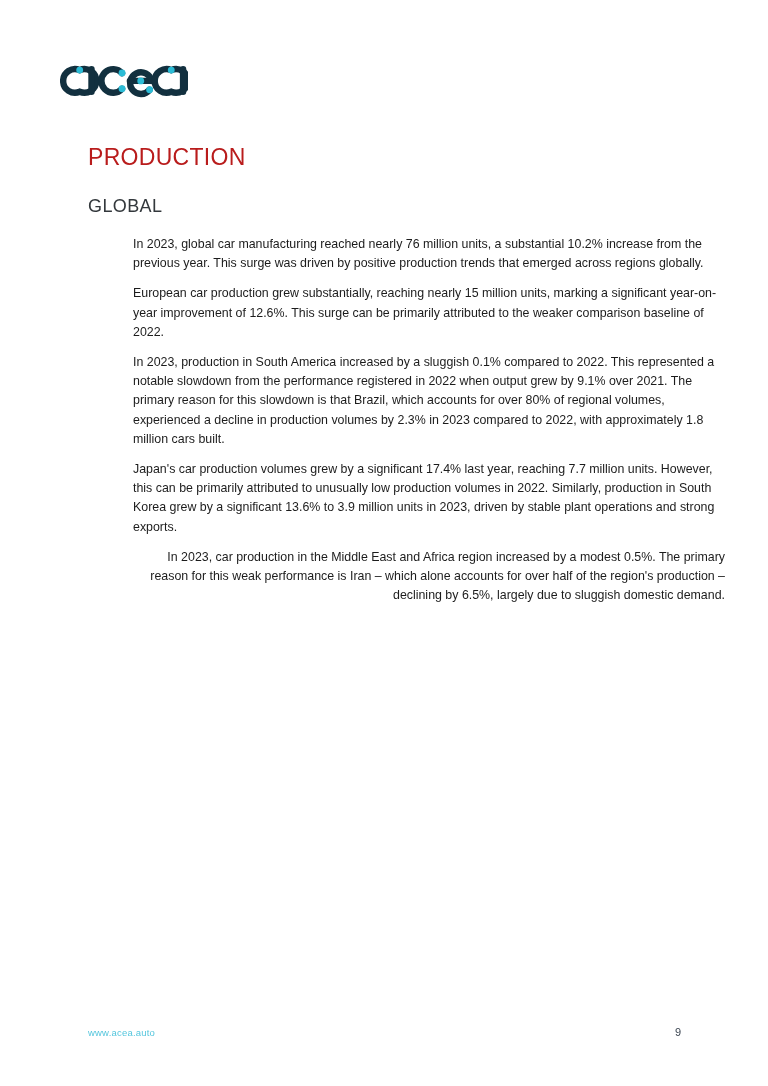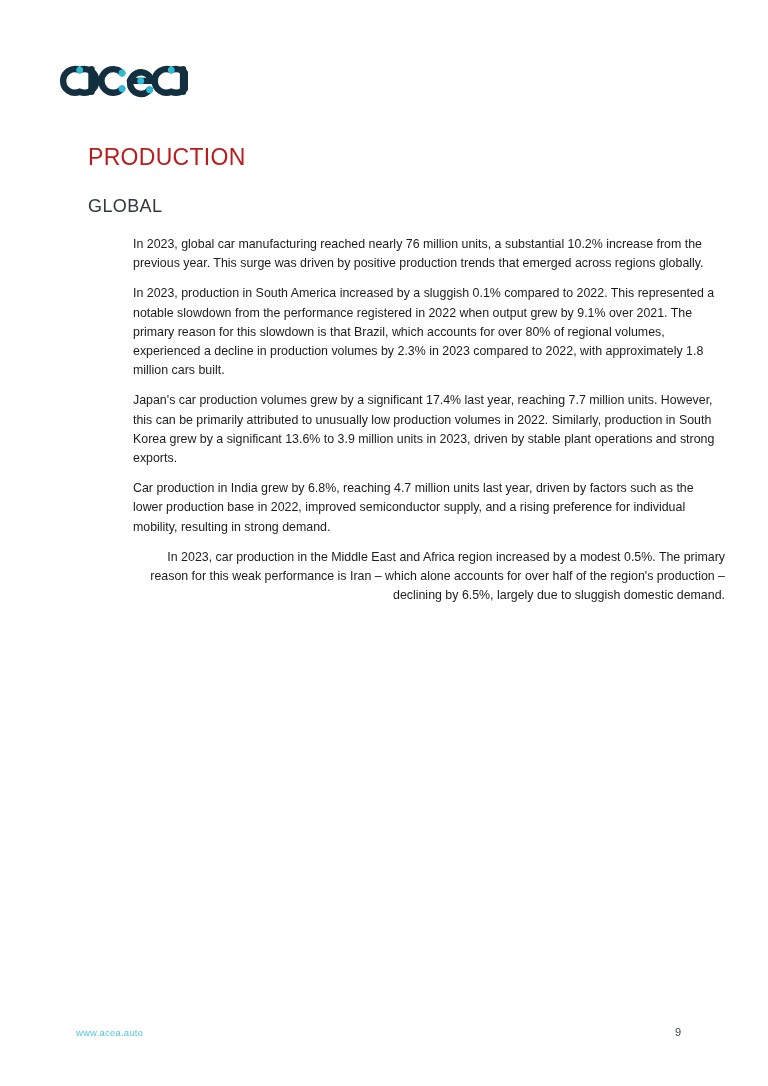--- a/index.html
+++ b/index.html
@@ -77,21 +77,21 @@
     font-weight: 400;
   }
   .body-copy p:last-child {
     margin-bottom: 0;
     text-align: right;
   }
 
   
   .footer-url {
     position: absolute;
-    left: 76px;
+    left: 88px;
     top: 1027px;
     font-size: 9.5px;
     color: #55c6dd;
     letter-spacing: 0.2px;
     text-decoration: none;
   }
   .footer-page {
     position: absolute;
     left: 0;
     top: 1026px;
@@ -131,22 +131,22 @@
       </g>
     </svg>
   </div>
 
   <div class="heading-production">PRODUCTION</div>
 
   <div class="heading-global">GLOBAL</div>
 
   <div class="body-copy">
     <p>In 2023, global car manufacturing reached nearly 76 million units, a substantial 10.2% increase from the previous year. This surge was driven by positive production trends that emerged across regions globally.</p>
+    <p>European car production grew substantially, reaching nearly 15 million units, marking a significant year-on-year improvement of 12.6%. This surge can be primarily attributed to the weaker comparison baseline of 2022.</p>
     <p>In 2023, production in South America increased by a sluggish 0.1% compared to 2022. This represented a notable slowdown from the performance registered in 2022 when output grew by 9.1% over 2021. The primary reason for this slowdown is that Brazil, which accounts for over 80% of regional volumes, experienced a decline in production volumes by 2.3% in 2023 compared to 2022, with approximately 1.8 million cars built.</p>
     <p>Japan's car production volumes grew by a significant 17.4% last year, reaching 7.7 million units. However, this can be primarily attributed to unusually low production volumes in 2022. Similarly, production in South Korea grew by a significant 13.6% to 3.9 million units in 2023, driven by stable plant operations and strong exports.</p>
-    <p>Car production in India grew by 6.8%, reaching 4.7 million units last year, driven by factors such as the lower production base in 2022, improved semiconductor supply, and a rising preference for individual mobility, resulting in strong demand.</p>
     <p>In 2023, car production in the Middle East and Africa region increased by a modest 0.5%. The primary reason for this weak performance is Iran – which alone accounts for over half of the region's production – declining by 6.5%, largely due to sluggish domestic demand.</p>
   </div>
 
   <a class="footer-url" href="#">www.acea.auto</a>
   <div class="footer-page">9</div>
 
 </div>
 
 </body></html>

